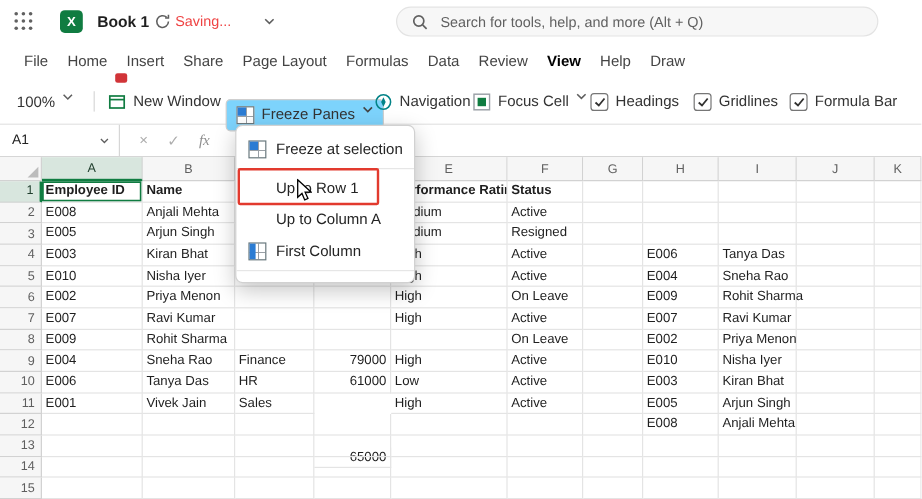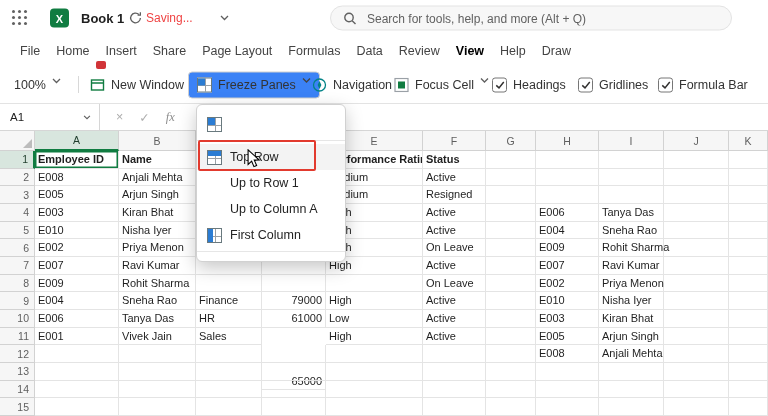--- a/index.html
+++ b/index.html
@@ -29,21 +29,21 @@
   .menubar{position:relative;height:30px;display:flex;align-items:center;
            padding-left:20px;gap:16px;font-size:12.5px;color:#444;}
   .mb-item{cursor:pointer;white-space:nowrap;}
   .mb-item.active{font-weight:700;color:#000;}
   .red-badge{position:absolute;left:96px;top:61px;width:10px;height:8px;background:#D13438;border-radius:2px;z-index:5;}
 
   
   .ribbon{position:relative;height:38px;border-bottom:1px solid #e3e3e3;box-sizing:border-box;}
   .rb-item{position:absolute;top:50%;transform:translateY(-50%);display:flex;align-items:flex-start;
            gap:6px;font-size:12.5px;color:#333;cursor:pointer;white-space:nowrap;}
-  .rb-btnbox{padding:5px 8px;background:#3b82f6;border:1px solid #cfcfcf;border-radius:4px;}
+  .rb-btnbox{padding:5px 8px;background:#7dd3fc;border:1px solid #cfcfcf;border-radius:4px;margin-top:11px;}
   .vsep{position:absolute;left:78px;top:10px;height:17px;width:1px;background:#d8d8d8;}
   .rb-check{position:absolute;top:50%;transform:translateY(-50%);display:flex;align-items:center;
             gap:6px;font-size:12.5px;color:#333;cursor:pointer;white-space:nowrap;}
   .cbx{width:15px;height:15px;border:1.4px solid #767676;border-radius:3px;background:#fff;
        display:flex;align-items:center;justify-content:center;box-sizing:border-box;flex:none;}
 
   
   .frow{height:27px;border-bottom:1px solid #d6d6d6;box-sizing:border-box;display:flex;align-items:center;position:relative;}
   .namebox{width:100px;height:100%;display:flex;align-items:center;padding-left:10px;
            border-right:1px solid #d6d6d6;box-sizing:border-box;font-size:11.5px;color:#222;cursor:pointer;}
@@ -450,26 +450,23 @@
       <div class="cell" style="width: 63px;"></div>
       <div class="cell" style="width: 65px;"></div>
       <div class="cell" style="width: 65px;"></div>
       <div class="cell" style="width: 39px;"></div>
     </div>
   </div>
 
 <div class="freeze-menu" id="freeze-menu">
     <div class="fm-item">
       <div class="menu-ico ico-freeze-selection"></div>
+      <div class="fm-label">Freeze at selection</div>
     </div>
     <div class="fm-sep"></div>
-    <div class="fm-item hl">
-      <div class="menu-ico ico-freeze-top-row"></div>
-      <div class="fm-label">Top Row</div>
-    </div>
     <div class="fm-item">
       <div class="menu-ico ico-none"></div>
       <div class="fm-label">Up to Row 1</div>
     </div>
     <div class="fm-item">
       <div class="menu-ico ico-none"></div>
       <div class="fm-label">Up to Column A</div>
     </div>
     <div class="fm-item">
       <div class="menu-ico ico-freeze-first-column"></div>

